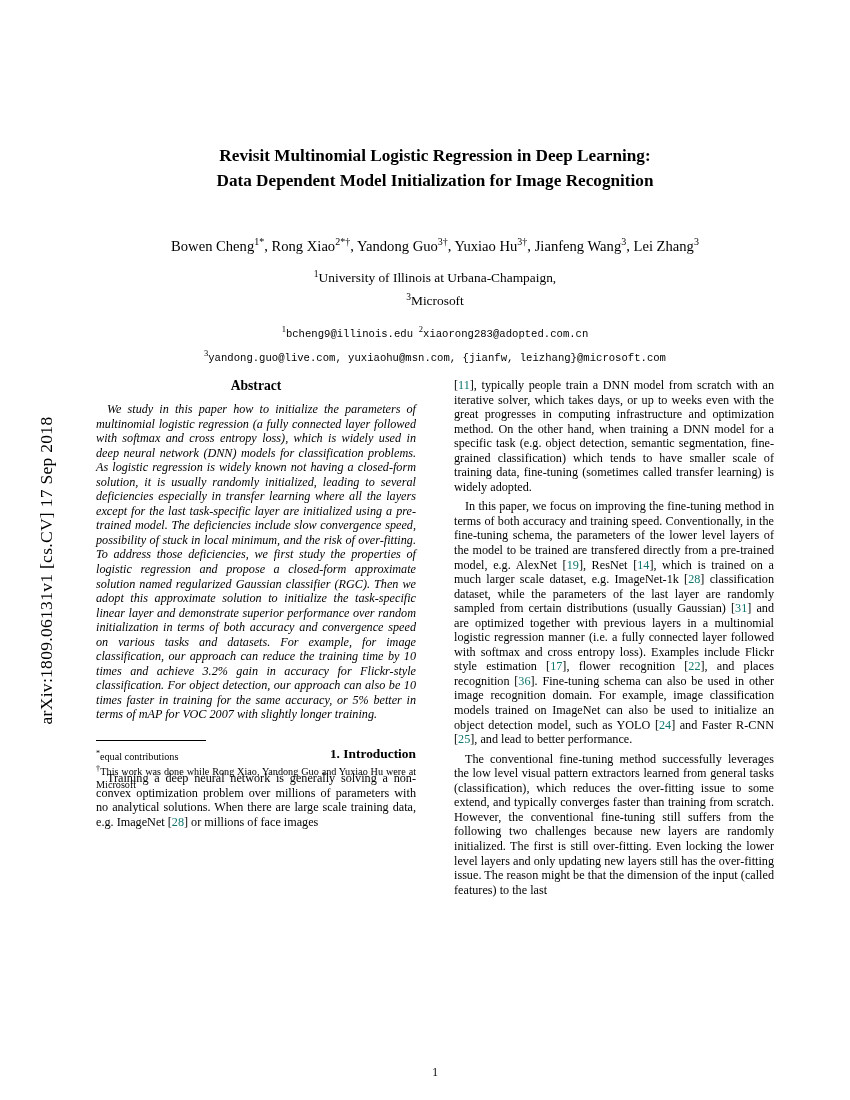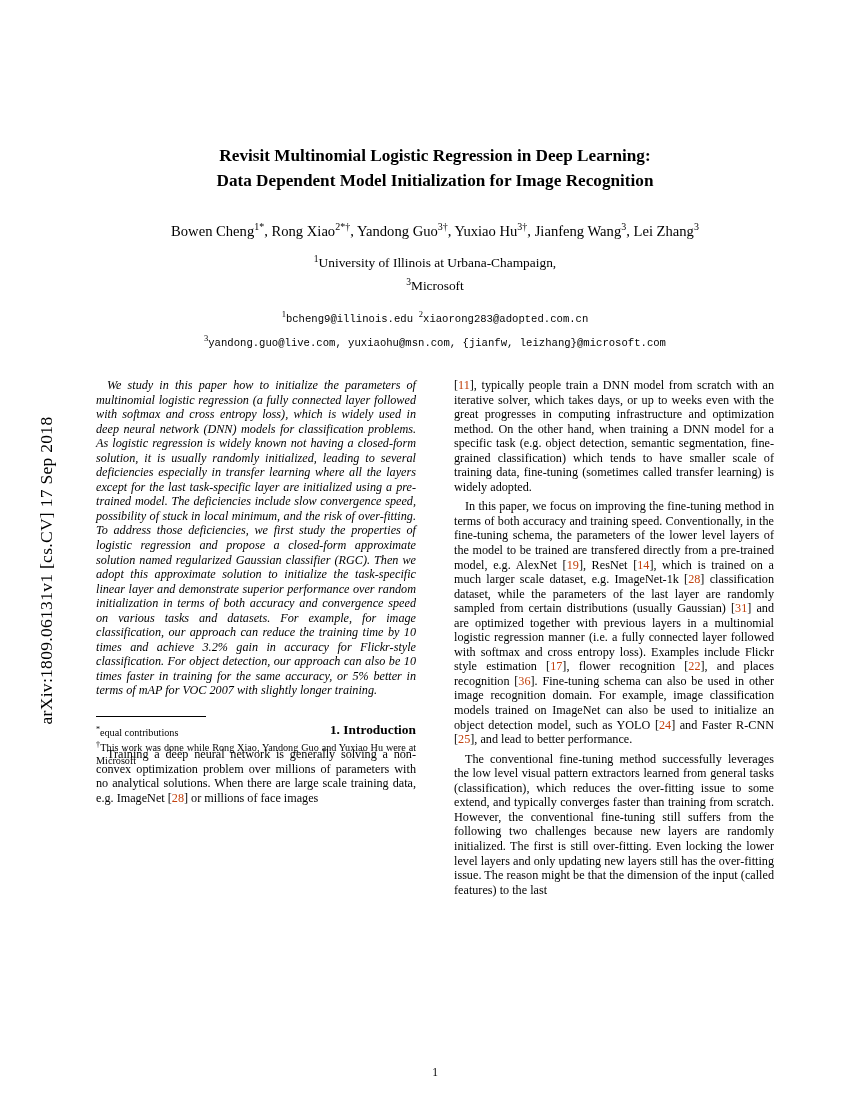--- a/index.html
+++ b/index.html
@@ -44,21 +44,21 @@
     height: 1100px;
   }
   .title {
     margin-top: 143px;
     text-align: center;
     font-weight: bold;
     font-size: 17.2px;
     line-height: 25px;
   }
   .authors {
-    margin-top: 24px;
+    margin-top: 39px;
     text-align: center;
     font-size: 14.6px;
     line-height: 20px;
   }
   .authors sup { font-size: 10px; }
   .affil {
     margin-top: 9px;
     text-align: center;
     font-size: 13.4px;
     line-height: 19.5px;
@@ -109,21 +109,21 @@
   }
   .body-text {
     font-size: 12.2px;
     line-height: 14.55px;
     text-align: justify;
     hyphens: auto;
   }
   .body-text p { margin: 0 0 0 0; text-indent: 11px; }
   .body-text p.cont { text-indent: 0; }
   .body-text p + p { margin-top: 5px; }
-  .cite { color: #c2410c; }
+  .cite { color: #0f766e; }
   .footnote-rule {
     position: absolute;
     left: 0;
     bottom: 88px;
     width: 110px;
     height: 0;
     border-top: 0.7px solid #000;
   }
   .footnotes {
     position: absolute;
@@ -174,20 +174,21 @@
     </div>
 
     <div class="emails">
       <div><sup>1</sup><span class="mono">bcheng9@illinois.edu</span> &nbsp;<sup>2</sup><span class="mono">xiaorong283@adopted.com.cn</span></div>
       <div><sup>3</sup><span class="mono">yandong.guo@live.com, yuxiaohu@msn.com, {jianfw, leizhang}@microsoft.com</span></div>
     </div>
 
     <div class="columns">
 
       <div class="col col-left">
+        <div class="section-head">Abstract</div>
         <div class="abstract-body">
           <p>We study in this paper how to initialize the parameters of multinomial logistic regression (a fully connected layer followed with softmax and cross entropy loss), which is widely used in deep neural network (DNN) models for classification problems. As logistic regression is widely known not having a closed-form solution, it is usually randomly initialized, leading to several deficiencies especially in transfer learning where all the layers except for the last task-specific layer are initialized using a pre-trained model. The deficiencies include slow convergence speed, possibility of stuck in local minimum, and the risk of over-fitting. To address those deficiencies, we first study the properties of logistic regression and propose a closed-form approximate solution named regularized Gaussian classifier (RGC). Then we adopt this approximate solution to initialize the task-specific linear layer and demonstrate superior performance over random initialization in terms of both accuracy and convergence speed on various tasks and datasets. For example, for image classification, our approach can reduce the training time by 10 times and achieve 3.2% gain in accuracy for Flickr-style classification. For object detection, our approach can also be 10 times faster in training for the same accuracy, or 5% better in terms of mAP for VOC 2007 with slightly longer training.</p>
         </div>
 
         <h2 class="numbered">1. Introduction</h2>
         <div class="body-text">
           <p><span>Training a deep neural network is generally solving a non-convex optimization problem over millions of parameters with no analytical solutions. When there are large scale training data, e.g. ImageNet [</span><span class="cite">28</span><span>] or millions of face images</span></p>
         </div>
 
         <div class="footnote-rule"></div>

